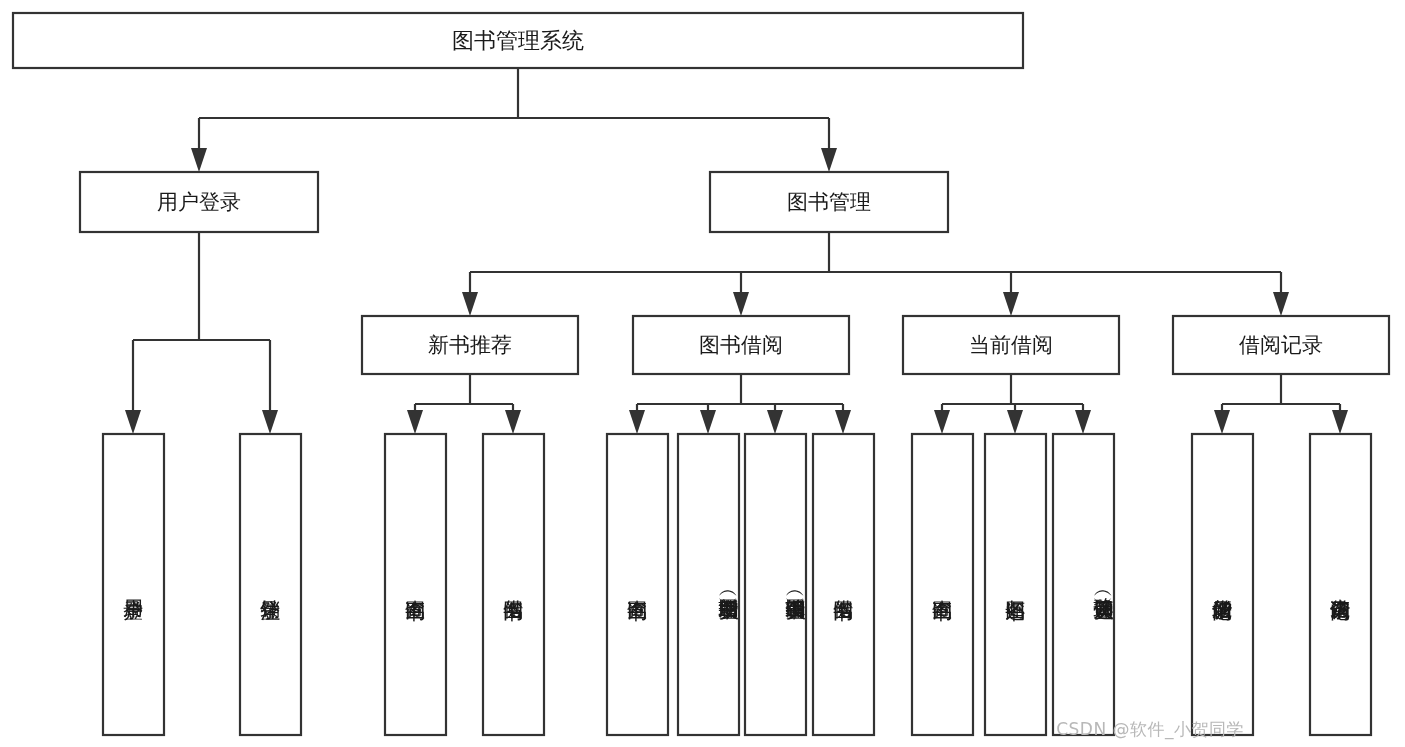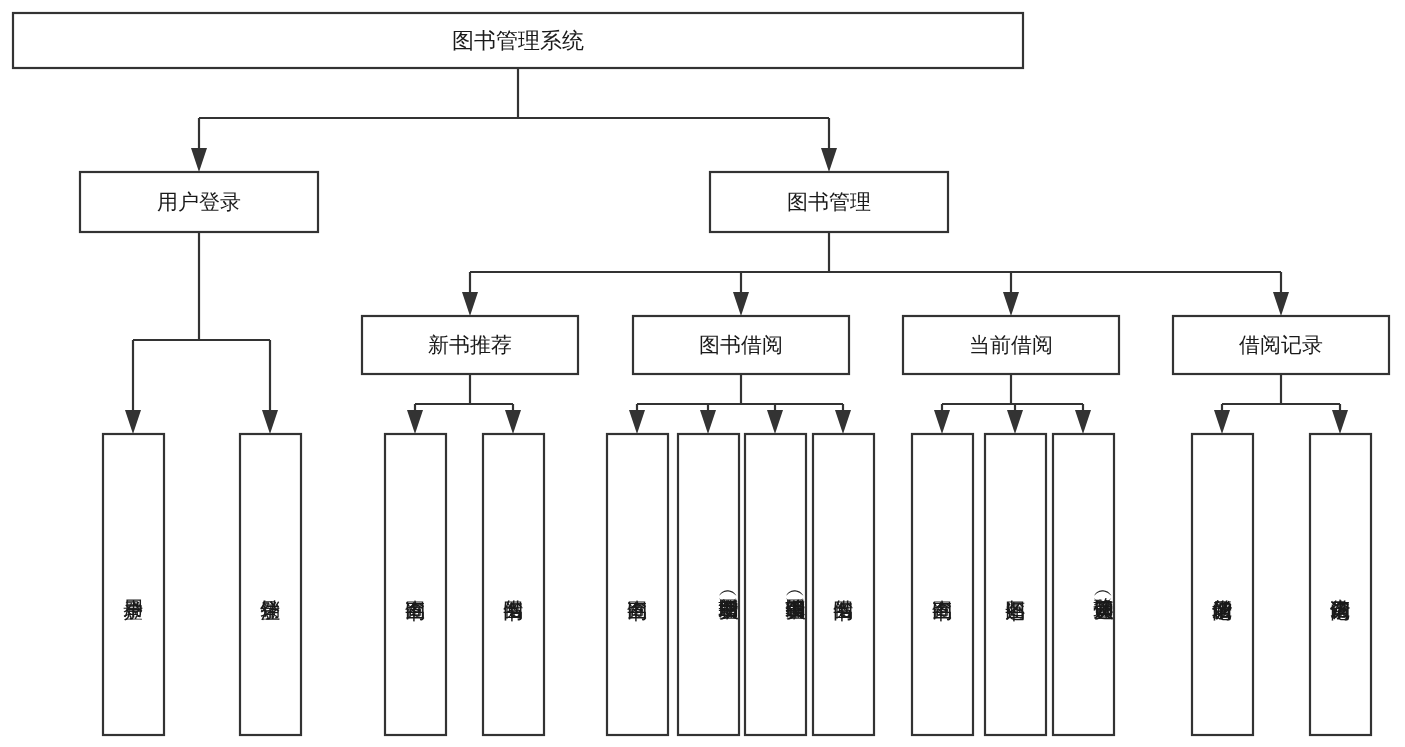--- a/index.html
+++ b/index.html
@@ -208,13 +208,14 @@
   <div class="leaf-label" style="left:607px;  top:434px; width:61px; height:301px;">查询图书</div>
   <div class="leaf-label" style="left:678px;  top:434px; width:61px; height:301px; align-items:flex-start;">新增图书（管理员）</div>
   <div class="leaf-label" style="left:745px;  top:434px; width:61px; height:301px; align-items:flex-start;">编辑图书（管理员）</div>
   <div class="leaf-label" style="left:813px;  top:434px; width:61px; height:301px;">借阅图书</div>
   <div class="leaf-label" style="left:912px;  top:434px; width:61px; height:301px;">查询图书</div>
   <div class="leaf-label" style="left:985px;  top:434px; width:61px; height:301px;">归还图书</div>
   <div class="leaf-label" style="left:1053px; top:434px; width:61px; height:301px; align-items:flex-start;">确认归还（管理员）</div>
   <div class="leaf-label" style="left:1192px; top:434px; width:61px; height:301px;">新增借阅记录</div>
   <div class="leaf-label" style="left:1310px; top:434px; width:61px; height:301px;">查询借阅记录</div>
 
+  <div class="watermark">CSDN @软件_小贺同学</div>
 </div>
 
 </body></html>

